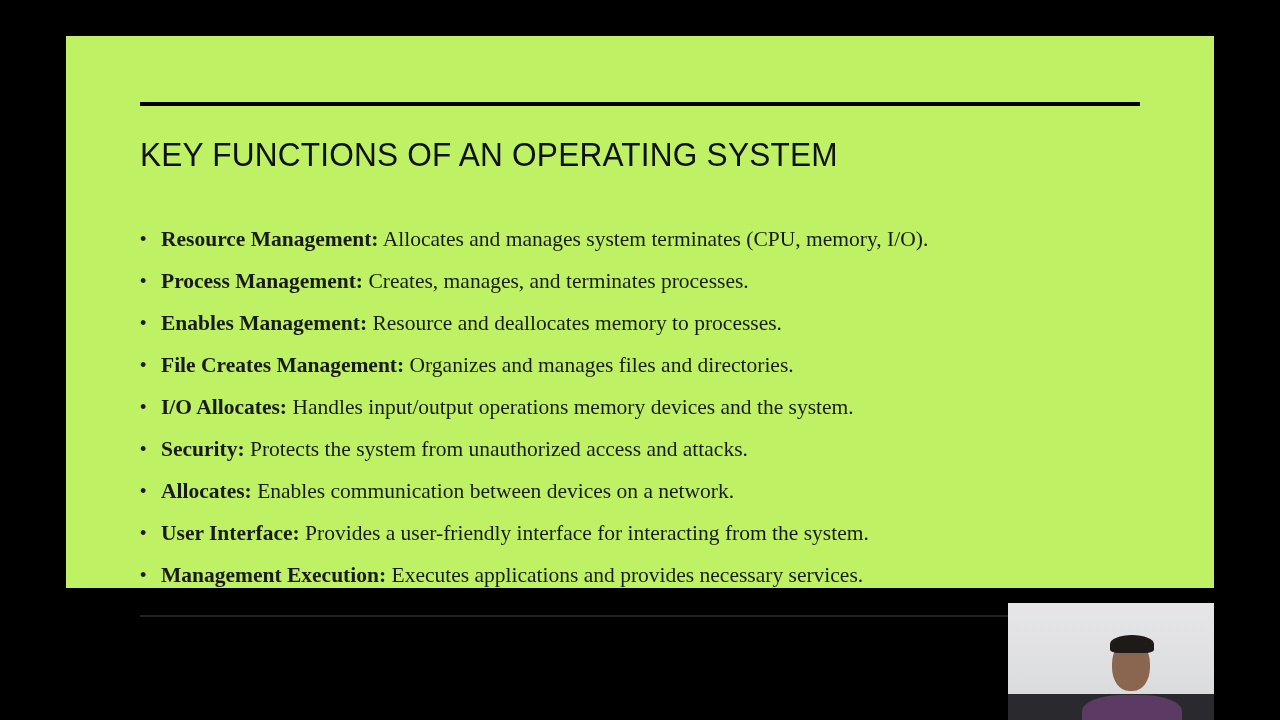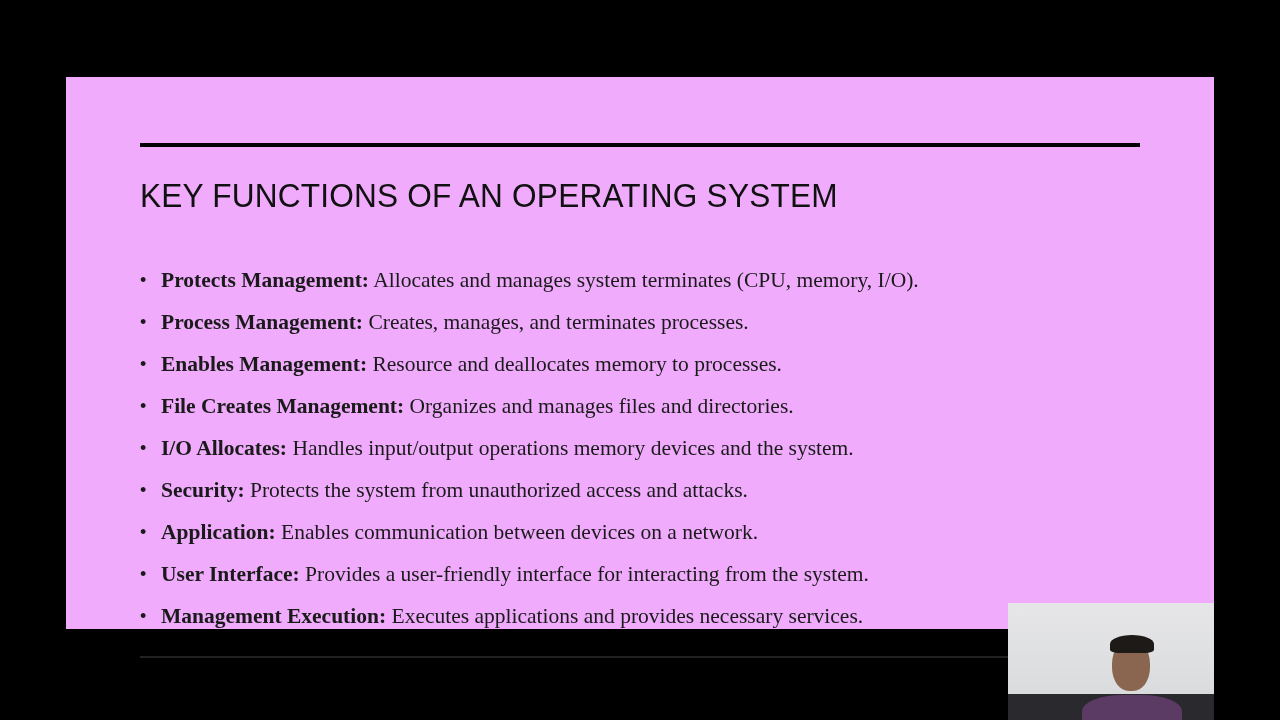--- a/index.html
+++ b/index.html
@@ -3,21 +3,21 @@
   <meta charset="utf-8">
   <style>
     html, body { margin: 0; padding: 0; }
     body {
       width: 1280px; height: 720px; background: #000000;
       position: relative; overflow: hidden;
       font-family: "Liberation Serif", serif;
     }
     .slide {
       position: absolute; left: 66px; top: 36px;
-      width: 1148px; height: 552px; background: #f0abfc; margin-top: 41px;
+      width: 1148px; height: 552px; background: #bef264;
     }
     .top-rule {
       position: absolute; left: 74px; top: 66px;
       width: 1000px; height: 4px; background: #000000;
     }
     .title {
       position: absolute; left: 74px; top: 96px;
       font-family: "Liberation Sans", sans-serif;
       font-size: 34px; font-weight: 400; color: #111111;
       white-space: nowrap; letter-spacing: 0.2px;
@@ -65,27 +65,27 @@
     }
   </style>
 </head>
 <body>
 
 <div class="slide">
   <div class="top-rule"></div>
   <div class="title">KEY FUNCTIONS OF AN OPERATING SYSTEM</div>
 
   <ul class="bullets">
-    <li class="bullet"><span class="dot">•</span><b>Protects Management:</b><span> Allocates and manages system terminates (CPU, memory, I/O).</span></li>
+    <li class="bullet"><span class="dot">•</span><b>Resource Management:</b><span> Allocates and manages system terminates (CPU, memory, I/O).</span></li>
     <li class="bullet"><span class="dot">•</span><b>Process Management:</b><span> Creates, manages, and terminates processes.</span></li>
     <li class="bullet"><span class="dot">•</span><b>Enables Management:</b><span> Resource and deallocates memory to processes.</span></li>
     <li class="bullet"><span class="dot">•</span><b>File Creates Management:</b><span> Organizes and manages files and directories.</span></li>
     <li class="bullet"><span class="dot">•</span><b>I/O Allocates:</b><span> Handles input/output operations memory devices and the system.</span></li>
     <li class="bullet"><span class="dot">•</span><b>Security:</b><span> Protects the system from unauthorized access and attacks.</span></li>
-    <li class="bullet"><span class="dot">•</span><b>Application:</b><span> Enables communication between devices on a network.</span></li>
+    <li class="bullet"><span class="dot">•</span><b>Allocates:</b><span> Enables communication between devices on a network.</span></li>
     <li class="bullet"><span class="dot">•</span><b>User Interface:</b><span> Provides a user-friendly interface for interacting from the system.</span></li>
     <li class="bullet"><span class="dot">•</span><b>Management Execution:</b><span> Executes applications and provides necessary services.</span></li>
   </ul>
 
   <div class="bottom-rule"></div>
 </div>
 
 <div class="webcam">
   <div class="couch"></div>
   <div class="torso"></div>

